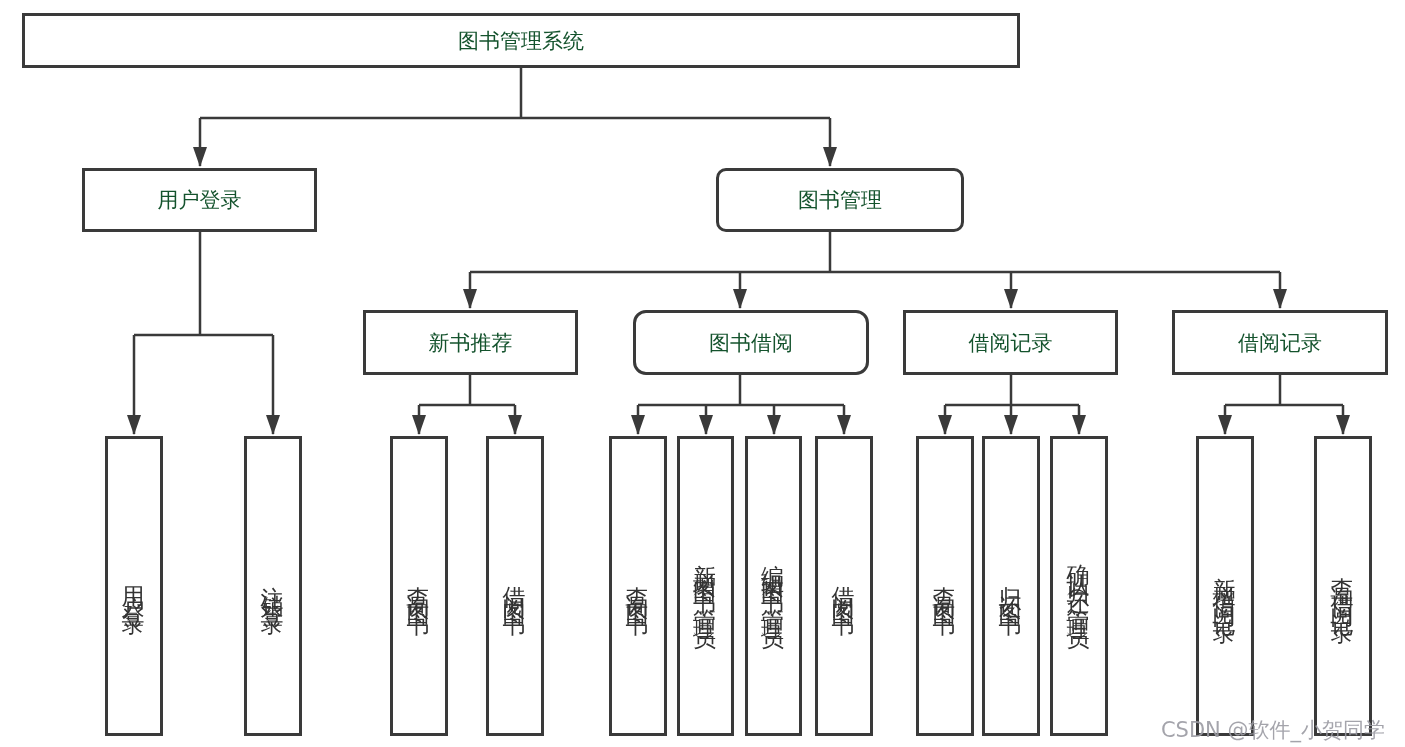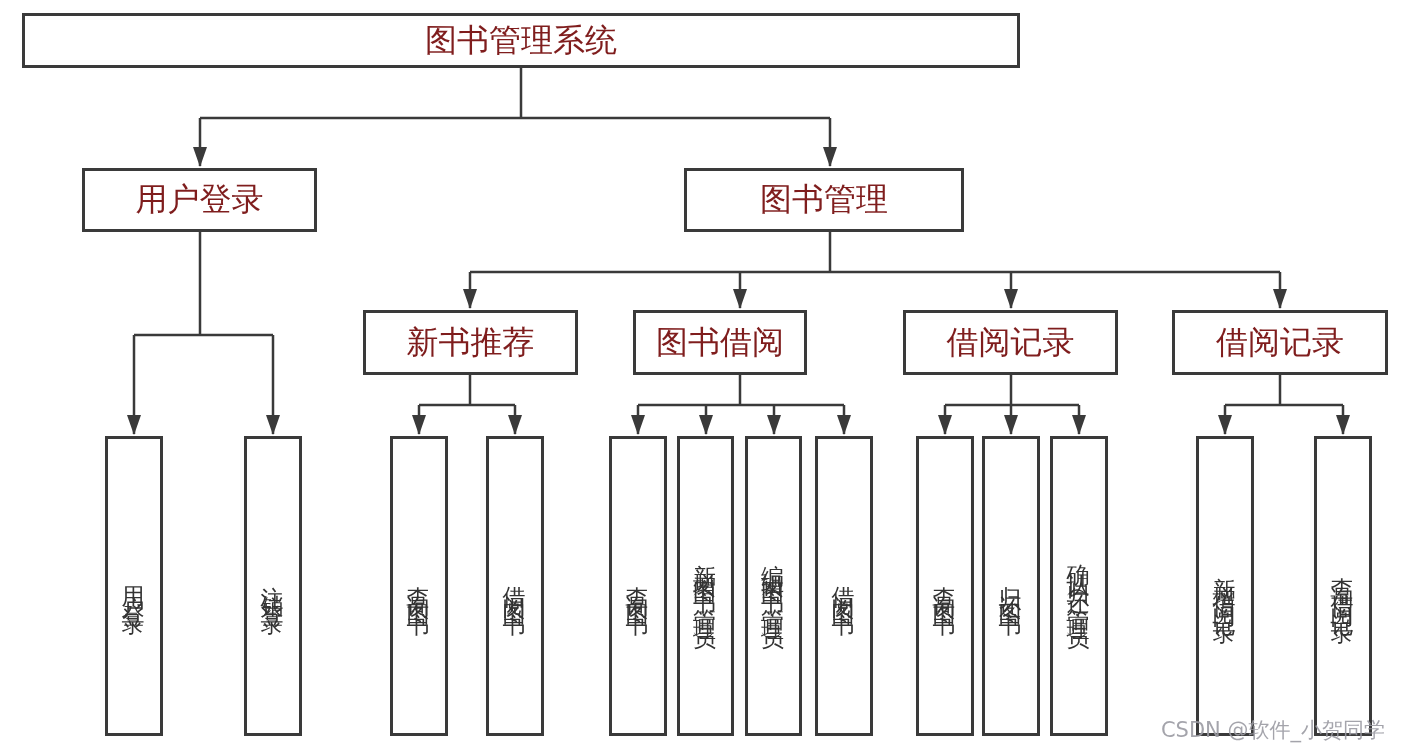--- a/index.html
+++ b/index.html
@@ -26,23 +26,23 @@
     position: absolute;
     background: #ffffff;
     border: 3px solid #3a3a3a;
     box-sizing: border-box;
     display: flex;
     align-items: center;
     justify-content: center;
     z-index: 2;
   }
   .node.h span {
-    font-size: 32px;
+    font-size: 21px;
     white-space: nowrap;
-    color: #7f1d1d;
+    color: #14532d;
   }
   .node.v span {
     writing-mode: vertical-rl;
     text-orientation: mixed;
     font-size: 23px;
     letter-spacing: 9px;
     color: #333333;
   }
   .leaf { top: 436px; height: 300px; }
   .lvl2 { top: 168px; height: 64px; }
@@ -106,28 +106,28 @@
     </g>
   </svg>
 
   <div class="node h" style="left:22px; top:13px; width:998px; height:55px;">
     <span>图书管理系统</span>
   </div>
 
   <div class="node h lvl2" style="left:82px; width:235px;">
     <span>用户登录</span>
   </div>
-  <div class="node h lvl2" style="left:684px; width:280px;">
+  <div class="node h lvl2" style="left:716px; width:248px;border-radius:10px;">
     <span>图书管理</span>
   </div>
 
   <div class="node h lvl3" style="left:363px; width:215px;">
     <span>新书推荐</span>
   </div>
-  <div class="node h lvl3" style="left:633px; width:174px;">
+  <div class="node h lvl3" style="left:633px; width:236px;border-radius:13px;">
     <span>图书借阅</span>
   </div>
   <div class="node h lvl3" style="left:903px; width:215px;">
     <span>借阅记录</span>
   </div>
   <div class="node h lvl3" style="left:1172px; width:216px;">
     <span>借阅记录</span>
   </div>
 
   <div class="node v leaf" style="left:105px; width:58px;">

